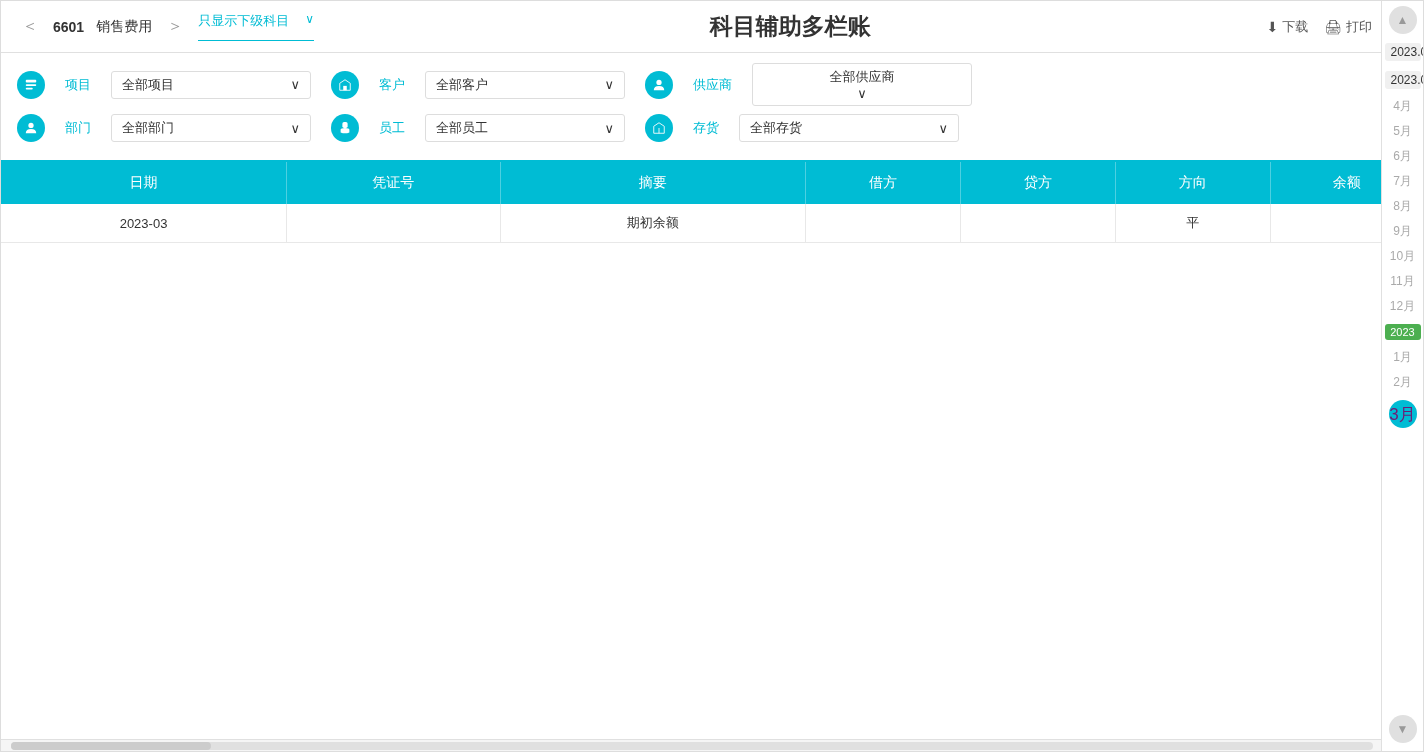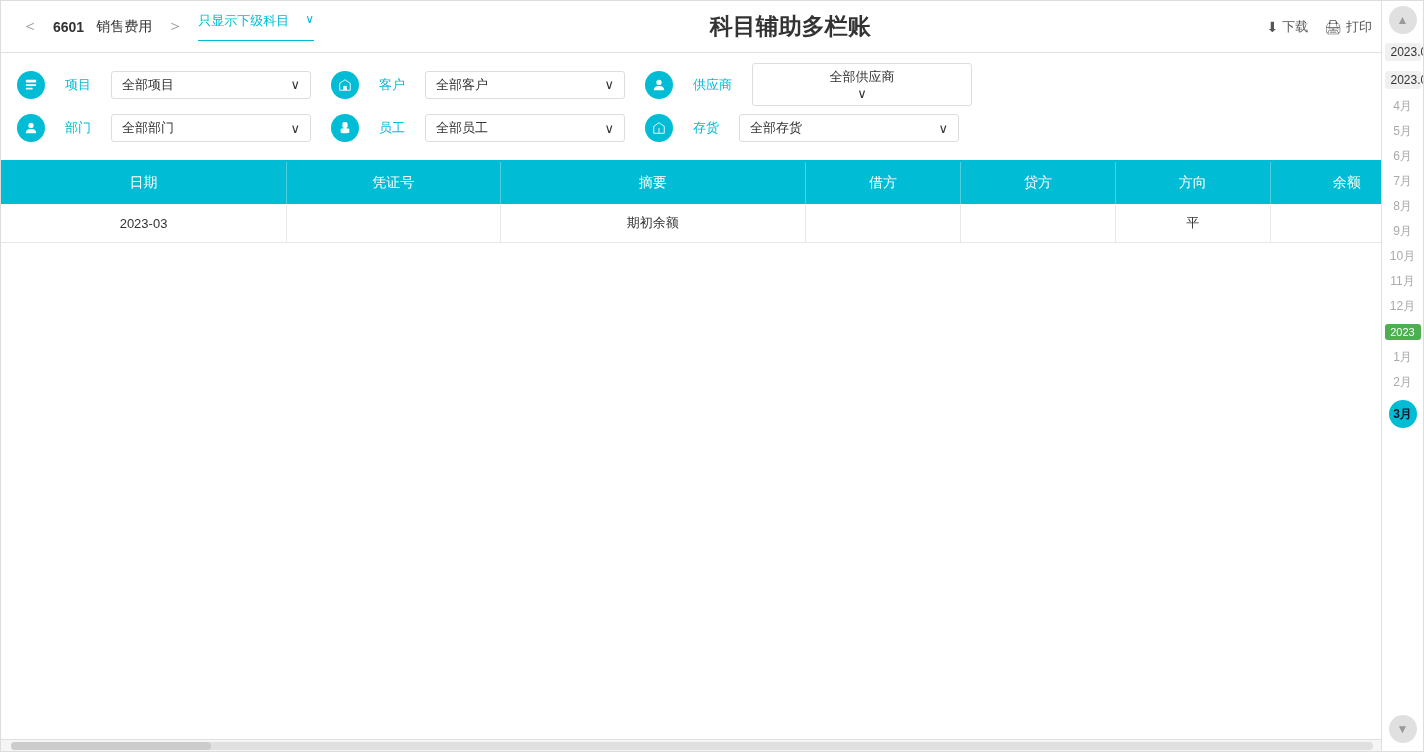--- a/index.html
+++ b/index.html
@@ -49,21 +49,21 @@
     .scroll-thumb { width: 200px; height: 8px; background: #ccc; border-radius: 4px; position: absolute; left: 0; }
 
     
     .right-sidebar { position: absolute; right: 0; top: 0; bottom: 0; width: 42px; background: #fff; border-left: 1px solid #e0e0e0; display: flex; flex-direction: column; align-items: center; padding-top: 5px; }
     .sidebar-up-btn { width: 28px; height: 28px; border-radius: 50%; background: #e0e0e0; display: flex; align-items: center; justify-content: center; cursor: pointer; color: #999; font-size: 12px; margin-bottom: 4px; border: none; }
     .sidebar-item { display: flex; align-items: center; justify-content: center; width: 100%; padding: 5px 0; cursor: pointer; font-size: 12px; color: #999; position: relative; }
     .sidebar-item .period-tag { background: #f0f0f0; border-radius: 3px; padding: 2px 6px; font-size: 12px; color: #333; width: 36px; text-align: center; }
     .sidebar-item .period-tag.green-year { background: #4caf50; color: white; border-radius: 3px; font-size: 11px; padding: 2px 4px; }
     .sidebar-item-month { font-size: 12px; color: #aaa; padding: 4px 0; cursor: pointer; width: 100%; text-align: center; }
     .sidebar-down-btn { width: 28px; height: 28px; border-radius: 50%; background: #e0e0e0; display: flex; align-items: center; justify-content: center; cursor: pointer; color: #999; font-size: 12px; margin-top: auto; margin-bottom: 8px; border: none; }
-    .month-active { background: #00bcd4; color: #0f172a; border-radius: 50%; width: 28px; height: 28px; display: flex; align-items: center; justify-content: center; font-size: 12px; font-weight: bold; }
+    .month-active { background: #00bcd4; color: #701a75; border-radius: 50%; width: 28px; height: 28px; display: flex; align-items: center; justify-content: center; font-size: 17px; }
   </style>
 </head>
 <body>
 
 <div class="window">
 
   <div class="header">
     <button class="nav-btn">＜</button>
     <span class="account-code">6601</span>
     <span class="account-code" style="font-weight:normal; margin-left:2px;">销售费用</span>

